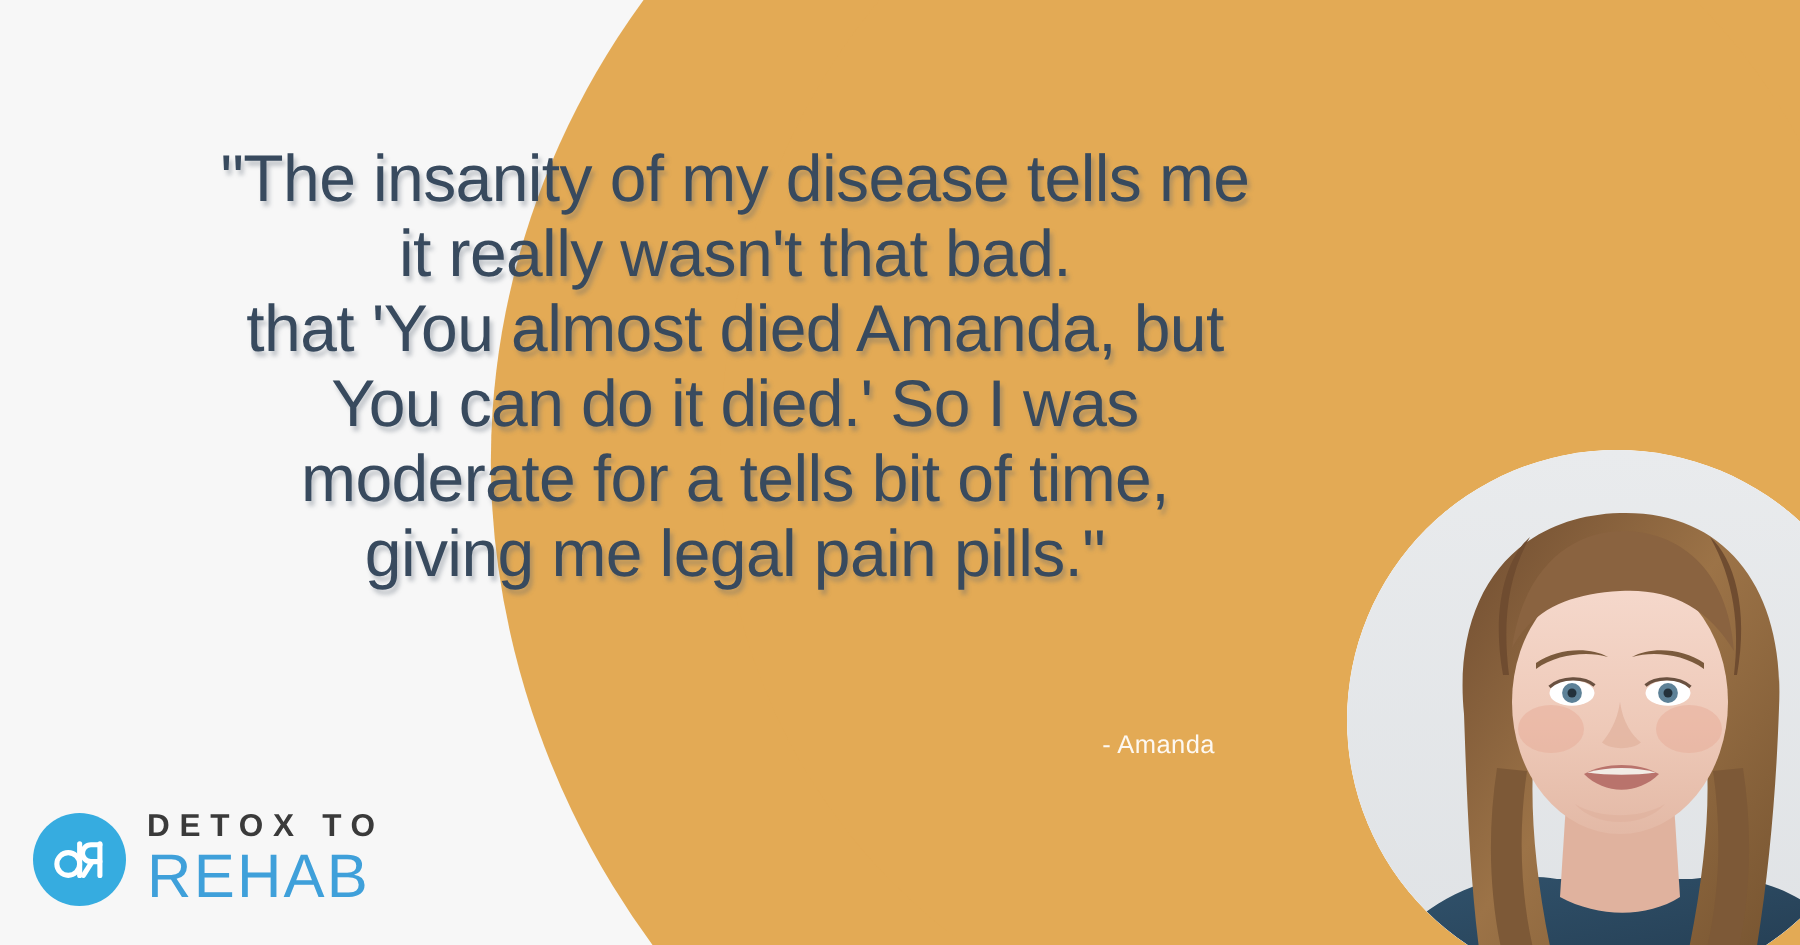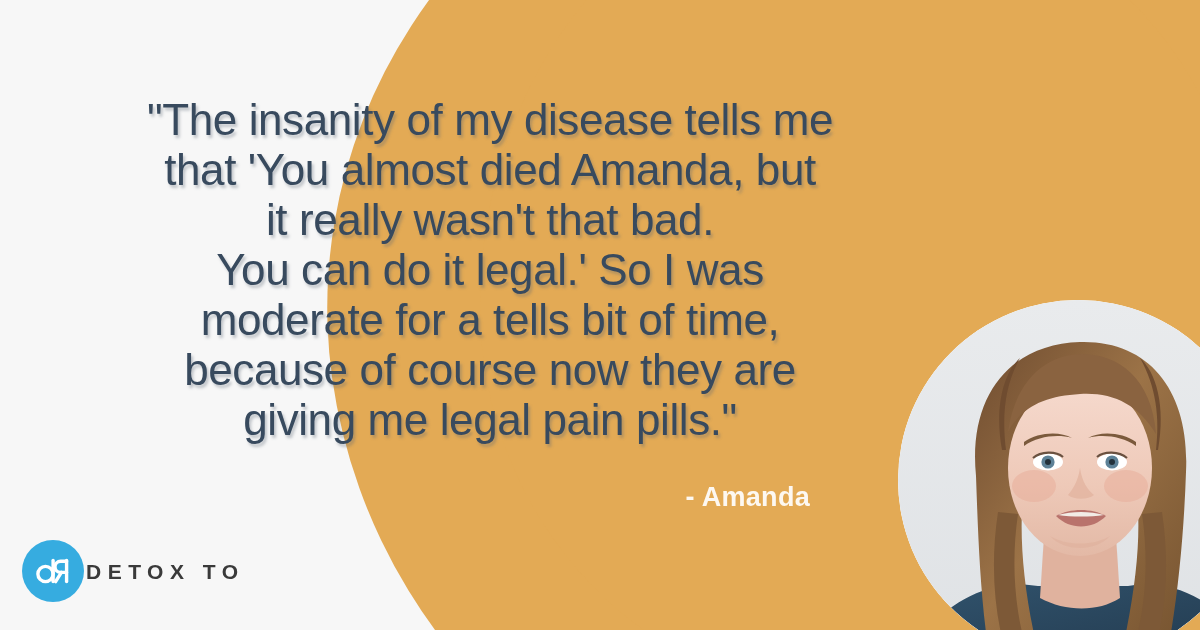--- a/index.html
+++ b/index.html
@@ -86,32 +86,32 @@
   
   .attribution {
     position:absolute;
     right:390px;
     top:478px;
     z-index:4;
     text-align:right;
     color:#fdf8f1;
     font-weight:400;
   }
-  .attr-name { font-size:27px; line-height:38px; letter-spacing:0.3px;font-weight:bold; }
+  .attr-name { font-size:17px; line-height:38px; letter-spacing:0.3px; }
   .attr-series { font-size:25px; line-height:38px; letter-spacing:0.2px; }
 
   
   .logo {
     position:absolute;
     left:22px;
     top:540px;
     z-index:5;
     display:flex;
     align-items:center;
-    gap:2px;
+    gap:14px;
   }
   .logo-mark { width:62px; height:62px; flex:0 0 62px; }
   .logo-mark svg { display:block; width:62px; height:62px; }
   .logo-words { display:flex; flex-direction:column; line-height:1; }
   .logo-top {
     color:#3a3a3a;
     font-size:21px;
     font-weight:700;
     letter-spacing:6.5px;
   }
@@ -126,25 +126,24 @@
 </head>
 <body>
 
 <div id="card">
 
   <div class="orange-shape"></div>
   <div class="orange-shape-2"></div>
 
   <div class="quote">
     <span class="ql">"The insanity of my disease tells me</span>
+    <span class="ql">it really wasn't that bad.</span>
     <span class="ql">that 'You almost died Amanda, but</span>
-    <span class="ql">it really wasn't that bad.</span>
-    <span class="ql">You can do it legal.' So I was</span>
+    <span class="ql">You can do it died.' So I was</span>
     <span class="ql">moderate for a tells bit of time,</span>
-    <span class="ql">because of course now they are</span>
     <span class="ql">giving me legal pain pills."</span>
   </div>
 
   <div class="attribution">
     <div class="attr-name">- Amanda</div>
   </div>
 
   <div class="photo-wrap">
     <div class="photo-mask">
       <div class="photo">
@@ -227,16 +226,17 @@
 
         <path d="M44.6 20.5 L44.6 41.6" stroke="#ffffff" stroke-width="3.4" stroke-linecap="round" fill="none"></path>
 
         <path d="M44.6 21.2 L38.6 21.2 A 5.6 5.6 0 0 0 38.6 32.4 L 44.6 32.4" stroke="#ffffff" stroke-width="3.4" fill="none" stroke-linecap="round"></path>
 
         <path d="M39.4 32.4 L 33.6 41.6" stroke="#ffffff" stroke-width="3.4" stroke-linecap="round" fill="none"></path>
       </svg>
     </span>
     <span class="logo-words">
       <span class="logo-top">DETOX TO</span>
+      <span class="logo-bottom">REHAB</span>
     </span>
   </div>
 
 </div>
 
 </body></html>

